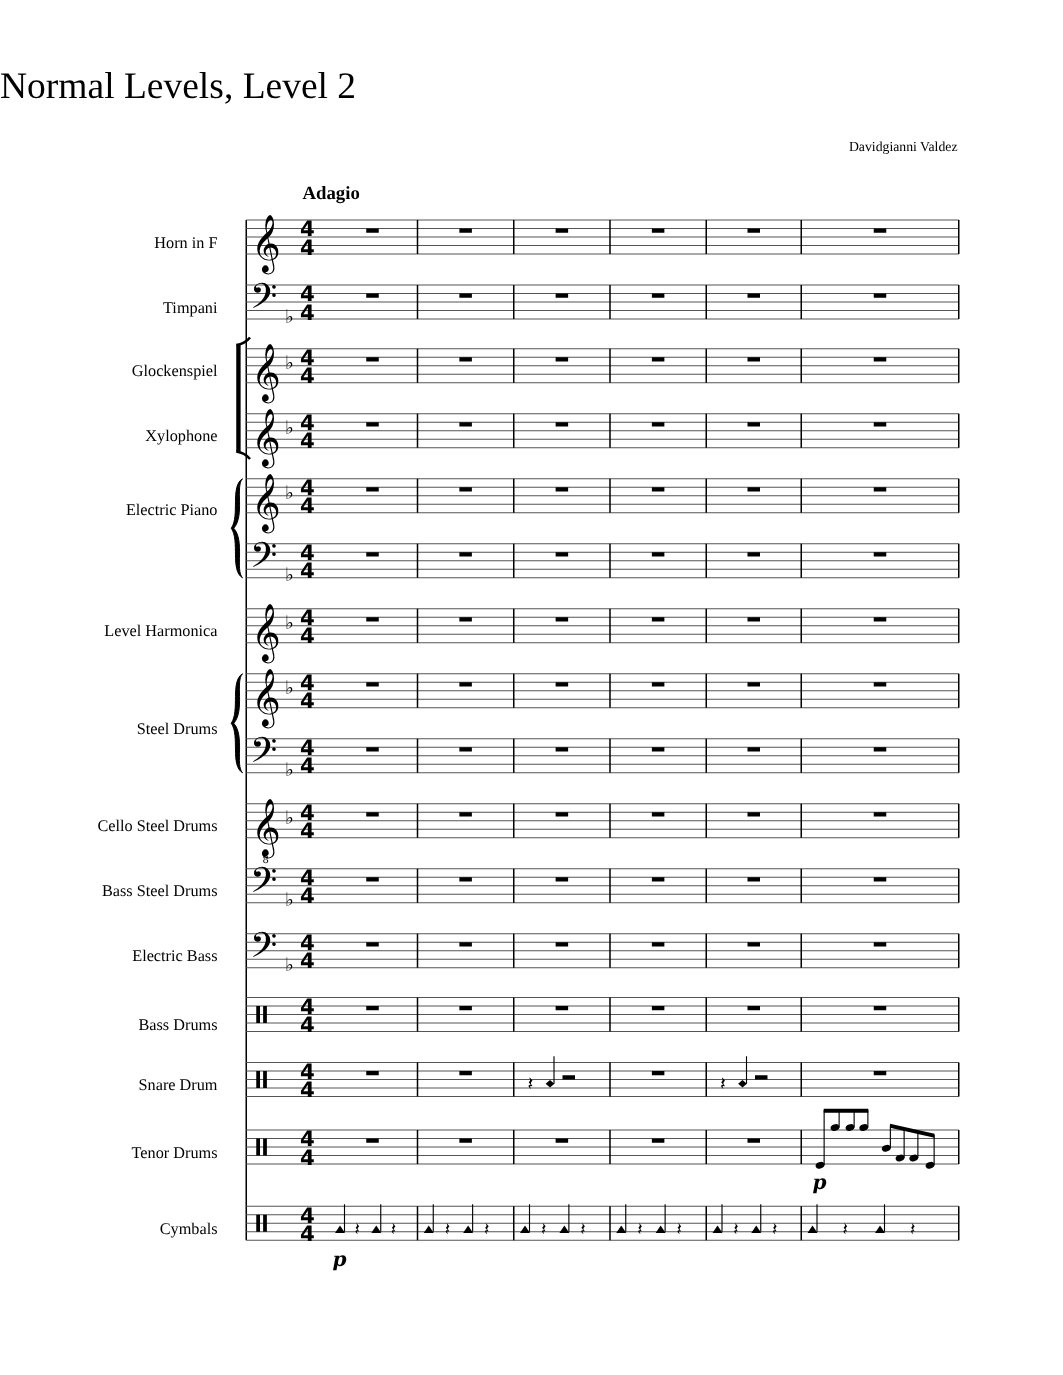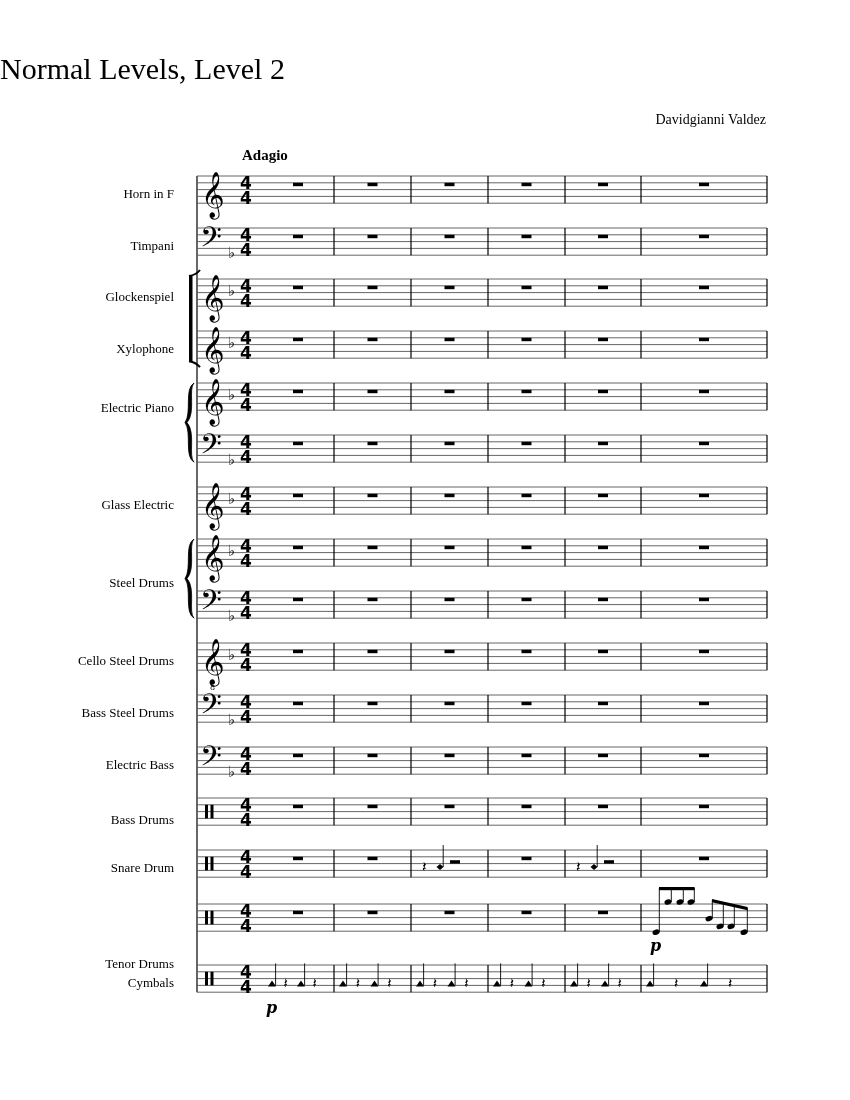--- a/index.html
+++ b/index.html
@@ -1,44 +1,44 @@
 <!DOCTYPE html>
 <html><head>
 <meta charset="utf-8">
 <style>
   html, body { margin: 0; padding: 0; background: #ffffff; }
   body { width: 850px; height: 1100px; position: relative; overflow: hidden; font-family: "DejaVu Serif", "Liberation Serif", serif; color: #000; }
   .title { position: absolute; top: 52px; left: 0; width: 822px; text-align: left; font-family: "Liberation Serif", "DejaVu Serif", serif; font-size: 30px; font-weight: normal; }
-  .composer { position: absolute; top: 112px; right: 84px; font-family: "Liberation Serif", "DejaVu Serif", serif; font-size: 14px; }
+  .composer { position: absolute; top: 112px; right: 84px; font-family: "Liberation Serif", "DejaVu Serif", serif; font-size: 11px; }
   .tempo { position: absolute; top: 147px; left: 242px; font-family: "Liberation Serif", "DejaVu Serif", serif; font-size: 15px; font-weight: bold; }
   .instr-label { position: absolute; right: 676px; font-family: "Liberation Serif", "DejaVu Serif", serif; font-size: 13px; white-space: nowrap; text-align: right; }
   svg#score { position: absolute; left: 0; top: 0; }
   .dyn { position: absolute; font-family: "DejaVu Serif", serif; font-style: italic; font-weight: bold; font-size: 16px; }
 </style>
 </head>
 <body>
 
 <div class="title">Normal Levels, Level 2</div>
 <div class="composer">Davidgianni Valdez</div>
 <div class="tempo">Adagio</div>
 
 <div id="labels">
     <div class="instr-label" style="top: 186px;">Horn in F</div>
     <div class="instr-label" style="top: 238px;">Timpani</div>
     <div class="instr-label" style="top: 289px;">Glockenspiel</div>
     <div class="instr-label" style="top: 341px;">Xylophone</div>
     <div class="instr-label" style="top: 400px;">Electric Piano</div>
-    <div class="instr-label" style="top: 497px;">Glass Electric</div>
+    <div class="instr-label" style="top: 497px;">Level Harmonica</div>
     <div class="instr-label" style="top: 575px;">Steel Drums</div>
     <div class="instr-label" style="top: 653px;">Cello Steel Drums</div>
     <div class="instr-label" style="top: 705px;">Bass Steel Drums</div>
     <div class="instr-label" style="top: 757px;">Electric Bass</div>
     <div class="instr-label" style="top: 812px;">Bass Drums</div>
     <div class="instr-label" style="top: 860px;">Snare Drum</div>
-    <div class="instr-label" style="top: 956px; margin-left: 36px;">Tenor Drums</div>
+    <div class="instr-label" style="top: 914px; margin-left: 36px;">Tenor Drums</div>
     <div class="instr-label" style="top: 975px;">Cymbals</div>
   </div>
 <div id="dyns">
     <div class="dyn" style="left: 266px; top: 998px;">p</div>
     <div class="dyn" style="left: 650px; top: 936px;">p</div>
   </div>
 
 <svg id="score" width="850" height="1100" xmlns="http://www.w3.org/2000/svg">
     <line x1="197" y1="176" x2="197" y2="992.2" stroke="#000" stroke-width="1.2"></line>
     <g>

